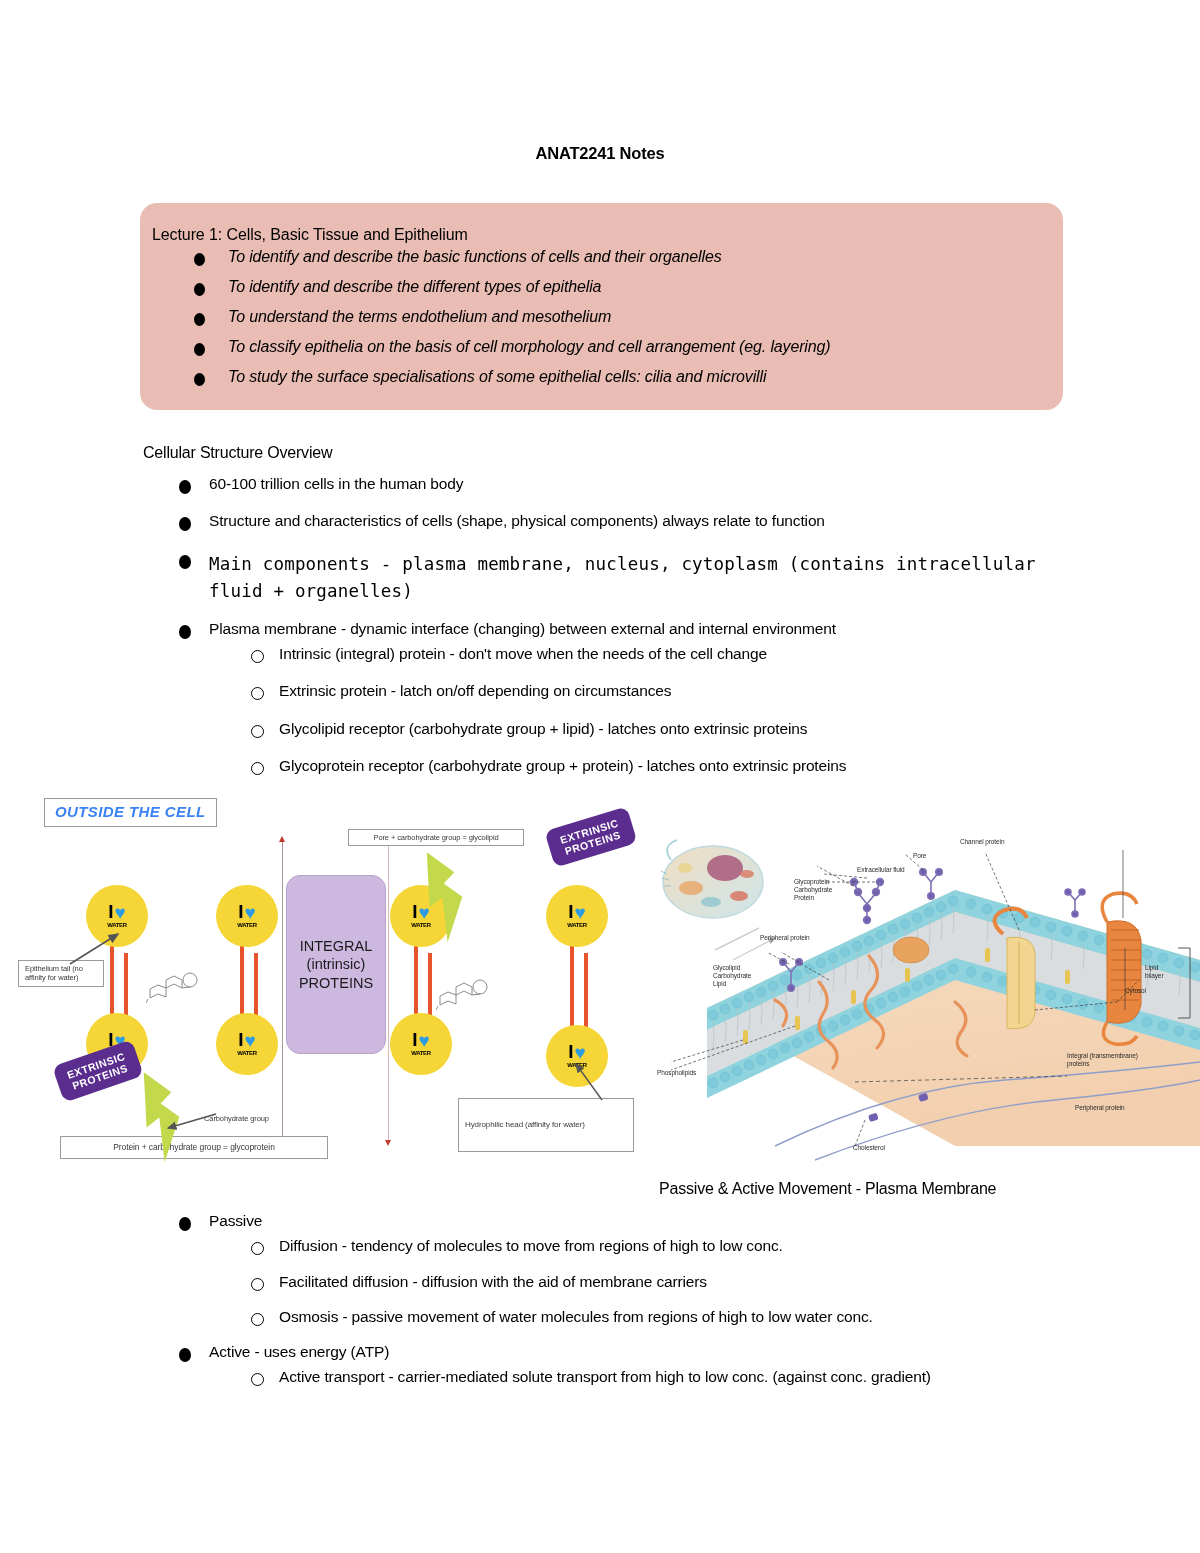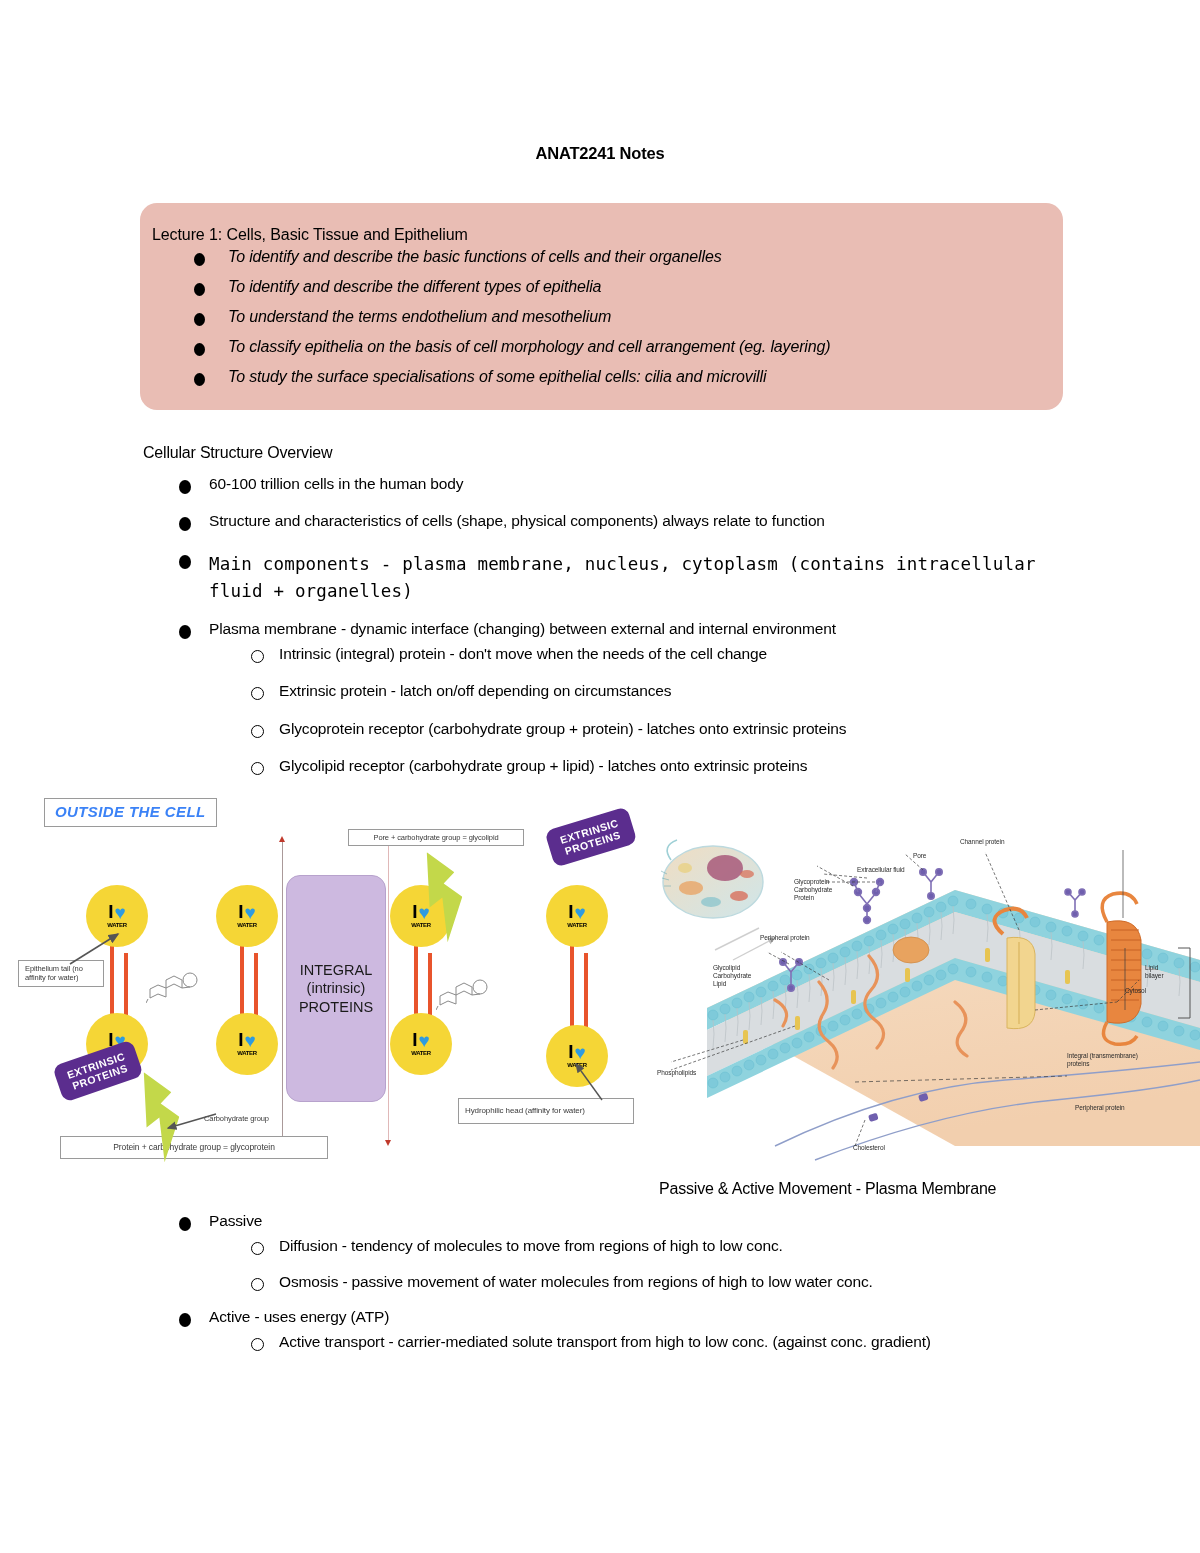--- a/index.html
+++ b/index.html
@@ -139,21 +139,21 @@
     font-size: 15px;
     font-style: italic;
     font-weight: bold;
     color: #3b82f6;
     letter-spacing: 0.4px;
     padding: 4px 10px;
   }
   #glycolipid-caption { left: 330px; top: 39px; width: 176px; font-size: 7.5px; text-align: center; }
   #glycoprotein-caption { left: 42px; top: 346px; width: 268px; font-size: 8.5px; text-align: center; padding: 5px 4px; }
   #hydrophobic-caption { left: 0px; top: 170px; width: 86px; font-size: 7.5px; }
-  #hydrophilic-caption { left: 440px; top: 308px; width: 176px; font-size: 8px; padding: 7px 6px; }
+  #hydrophilic-caption { left: 440px; top: 308px; width: 176px; font-size: 8px; padding: 21px 6px; }
   #carbohydrate-caption {
     left: 186px; top: 324px;
     border: none; background: transparent;
     font-size: 7.5px; padding: 0;
   }
 
   
   .phos-col { position: absolute; width: 72px; }
   .head {
     position: absolute;
@@ -174,21 +174,21 @@
     position: absolute;
     width: 4px;
     background: #e8542c;
     z-index: 1;
   }
 
   
   #integral-protein-box {
     position: absolute;
     left: 268px; top: 85px;
-    width: 100px; height: 227px;
+    width: 100px; height: 179px;
     background: #cdb9e0;
     border: 1px solid #b7a2cc;
     border-radius: 14px;
     display: flex; align-items: center; justify-content: center;
     flex-direction: column;
     font-size: 14.5px;
     line-height: 1.28;
     text-align: center;
     color: #1a1a1a;
     z-index: 4;
@@ -291,22 +291,22 @@
 
 <ul class="lvl1" id="cell-structure-list">
   <li>60-100 trillion cells in the human body</li>
   <li>Structure and characteristics of cells (shape, physical components) always relate to function</li>
   <li class="mono">Main components - plasma membrane, nucleus, cytoplasm (contains intracellular fluid + organelles)</li>
   <li>
     <span>Plasma membrane - dynamic interface (changing) between external and internal environment</span>
     <ul class="lvl2">
       <li>Intrinsic (integral) protein - don't move when the needs of the cell change</li>
       <li>Extrinsic protein - latch on/off depending on circumstances</li>
+      <li>Glycolipid receptor (carbohydrate group + lipid) - latches onto extrinsic proteins</li>
       <li>Glycoprotein receptor (carbohydrate group + protein) - latches onto extrinsic proteins</li>
-      <li>Glycolipid receptor (carbohydrate group + lipid) - latches onto extrinsic proteins</li>
     </ul>
   </li>
 </ul>
 
 <div id="left-diagram">
 
   <div class="cap-box" id="outside-cell-label">OUTSIDE THE CELL</div>
 
   <div class="guide-line" style="left:264px; top:52px; height:300px;"></div>
   <div class="guide-line" style="left:370px; top:52px; height:300px; background:#e0b8b8;"></div>
@@ -745,20 +745,21 @@
   <div class="r-label" style="left:198px; top:314px;">Cholesterol</div>
 </div>
 
 <div class="sec-head" id="passive-active-heading">Passive &amp; Active Movement - Plasma Membrane</div>
 
 <ul class="lvl1" id="movement-list">
   <li>
     <span>Passive</span>
     <ul class="lvl2">
       <li>Diffusion - tendency of molecules to move from regions of high to low conc.</li>
+      <li>Facilitated diffusion - diffusion with the aid of membrane carriers</li>
       <li>Osmosis - passive movement of water molecules from regions of high to low water conc.</li>
     </ul>
   </li>
   <li>
     <span>Active - uses energy (ATP)</span>
     <ul class="lvl2">
       <li>Active transport - carrier-mediated solute transport from high to low conc. (against conc. gradient)</li>
     </ul>
   </li>
 </ul>

